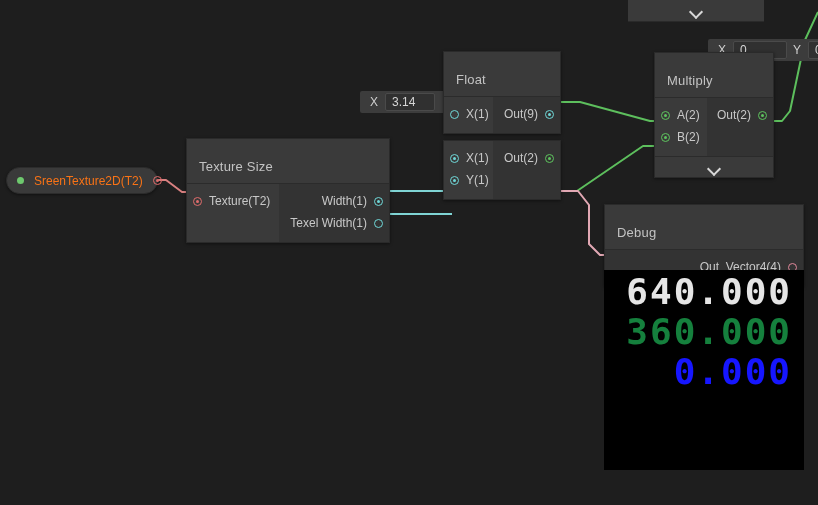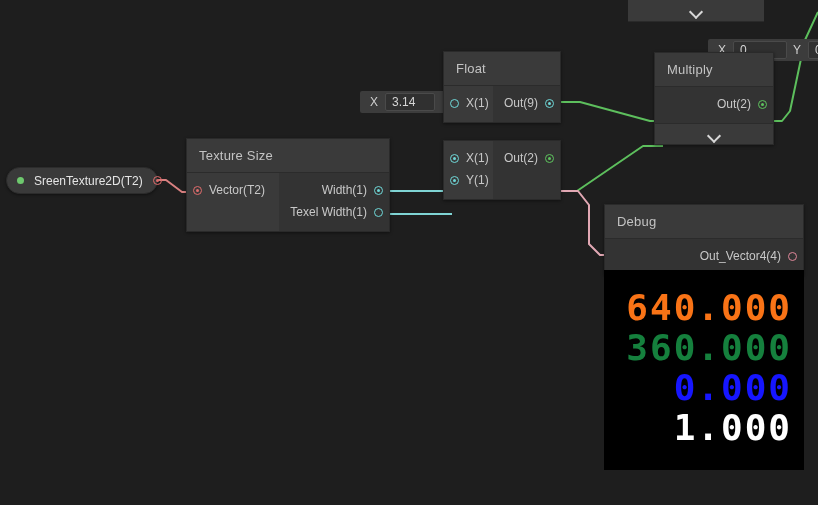--- a/index.html
+++ b/index.html
@@ -30,21 +30,21 @@
   .node {
     position: absolute;
     background: #333333;
     border: 1px solid #2a2a2a;
     box-sizing: border-box;
     box-shadow: 0 1px 3px rgba(0,0,0,.45);
   }
   .node-title {
     font-size: 13px;
     color: #c3c3c3;
-    padding: 9px 12px 9px 12px;
+    padding: 20px 12px 9px 12px;
     background: #3a3a3a;
     border-bottom: 1px solid #2b2b2b;
     letter-spacing: .2px;
     white-space: nowrap;
   }
   .node-body {
     display: flex;
     background: #333333;
   }
   .col-in {
@@ -161,21 +161,21 @@
   .pill {
     position: absolute;
     display: flex;
     align-items: center;
     background: #3a3a3a;
     border: 1px solid #2c2c2c;
     border-radius: 14px;
     height: 27px;
     padding: 0 9px 0 10px;
     font-size: 12px;
-    color: #e5e5e5;
+    color: #f97316;
     box-shadow: 0 1px 3px rgba(0,0,0,.45);
     box-sizing: border-box;
   }
   .pill .dot-green {
     width: 7px; height: 7px;
     border-radius: 50%;
     background: #6ec96e;
     flex: 0 0 auto;
   }
   .pill .pill-label { margin: 0 10px; white-space: nowrap; }
@@ -246,21 +246,21 @@
     <span class="pill-label">SreenTexture2D(T2)</span>
     <span class="port filled p-red"></span>
   </div>
 
   <div class="node" style="left:186px; top:138px; width:204px;">
     <div class="node-title">Texture Size</div>
     <div class="node-body">
       <div class="col-in" style="width:94px;">
         <div class="port-row in">
           <span class="port filled p-red"></span>
-          <span class="label">Vector(T2)</span>
+          <span class="label">Texture(T2)</span>
         </div>
       </div>
       <div class="col-out">
         <div class="port-row out">
           <span class="label">Width(1)</span>
           <span class="port filled p-teal"></span>
         </div>
         <div class="port-row out">
           <span class="label">Texel Width(1)</span>
           <span class="port hollow p-teal"></span>
@@ -310,20 +310,30 @@
           <span class="label">Out(2)</span>
           <span class="port filled p-green"></span>
         </div>
       </div>
     </div>
   </div>
 
   <div class="node" style="left:654px; top:52px; width:120px;">
     <div class="node-title">Multiply</div>
     <div class="node-body">
+      <div class="col-in" style="width:55px;">
+        <div class="port-row in">
+          <span class="port filled p-green"></span>
+          <span class="label">A(2)</span>
+        </div>
+        <div class="port-row in">
+          <span class="port filled p-green"></span>
+          <span class="label">B(2)</span>
+        </div>
+      </div>
       <div class="col-out">
         <div class="port-row out">
           <span class="label">Out(2)</span>
           <span class="port filled p-green"></span>
         </div>
       </div>
     </div>
     <div class="node-footer">
       <span class="chev"></span>
     </div>
@@ -335,19 +345,18 @@
       <div class="col-out">
         <div class="port-row out">
           <span class="label">Out_Vector4(4)</span>
           <span class="port hollow p-pink"></span>
         </div>
       </div>
     </div>
   </div>
 
   <div class="preview" style="left:604px; top:270px; width:200px; height:200px;">
-    <div class="line" style="color:#f97316; margin-top:18px;">640.000</div>
+    <div class="line" style="color:#e5e5e5; margin-top:2px;">640.000</div>
     <div class="line" style="color:#15803d;">360.000</div>
     <div class="line" style="color:#1616ff;">0.000</div>
-    <div class="line" style="color:#ffffff;">1.000</div>
   </div>
 
 </div>
 
 </body></html>

